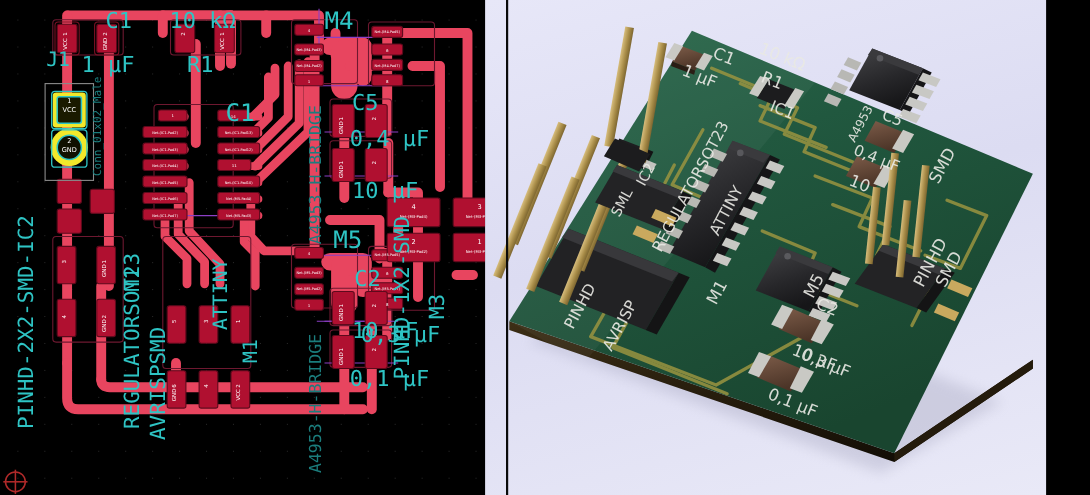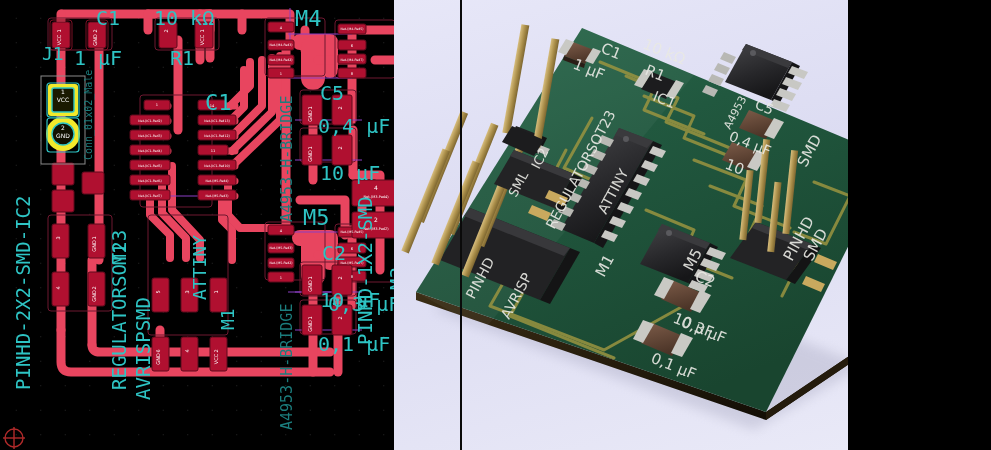--- a/index.html
+++ b/index.html
@@ -1,17 +1,17 @@
 <!DOCTYPE html>
 <html><head>
 <meta charset="utf-8">
 <style>
   html,body{margin:0;padding:0;background:#000;}
   body{width:991px;height:450px;overflow:hidden;font-family:"DejaVu Sans",sans-serif;}
-  #app{position:relative;width:848px;height:450px;display:flex;}
+  #app{position:relative;width:951px;height:450px;display:flex;}
 
   
   #pcb-panel{position:relative;width:460px;height:450px;background:#000000;overflow:hidden;}
   #pcb-grid{position:absolute;inset:0;
     background-image:radial-gradient(circle,#2a2a2a 0.7px,transparent 0.8px);
     background-size:24.5px 24.5px;background-position:4px 6px;}
   #pcb-svg{position:absolute;inset:0;}
   .txt-silk{fill:#2ec4c4;font-family:"DejaVu Sans Mono",monospace;}
   .txt-fab{fill:#1b7d7d;font-family:"DejaVu Sans Mono",monospace;}
   .txt-pad{fill:#ffffff;font-family:"DejaVu Sans",sans-serif;}

